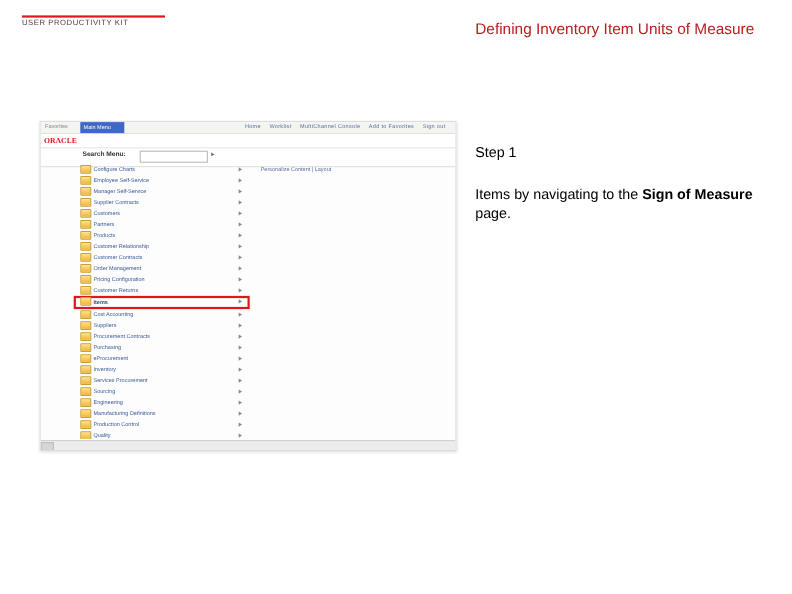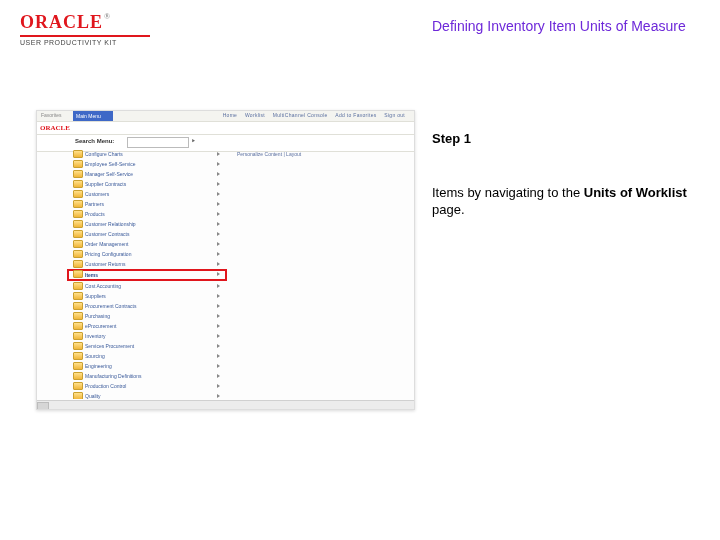--- a/index.html
+++ b/index.html
@@ -47,34 +47,33 @@
     letter-spacing: 0.5px;
     color: #444;
     margin-top: 2px;
   }
   
   .title {
     position: absolute;
     left: 432px;
     top: 18px;
     font-size: 14px;
-    color: #6d28d9;
+    color: #b91c1c;
   }
   
   .instr {
     position: absolute;
     left: 432px;
     top: 130px;
     width: 260px;
     font-size: 13px;
     line-height: 1.35;
   }
   .instr .step {
-    margin-bottom: 36px;
-    font-weight: bold;
+    margin-bottom: 20px;
   }
   .instr p {
     margin: 0 0 22px 0;
   }
   
   .shot {
     position: absolute;
     left: 36px;
     top: 110px;
     width: 377px;
@@ -262,33 +261,30 @@
     background: #d6d6d6;
     border: 1px solid #bcbcbc;
   }
 </style>
 </head>
 <body>
 
 <div class="page">
 
   <div class="logo-block">
-    <div class="oracle-logo">
-      <span>ORACLE</span><sup>®</sup>
-    </div>
     <div class="logo-rule"></div>
     <div class="logo-sub">USER PRODUCTIVITY KIT</div>
   </div>
 
   <div class="title">Defining Inventory Item Units of Measure</div>
 
   <div class="instr">
     <div class="step">Step 1</div>
     <p>
-      <span>Items by navigating to the </span><b>Units of Worklist</b><span> page.</span>
+      <span>Items by navigating to the </span><b>Sign of Measure</b><span> page.</span>
     </p>
   </div>
 
   <div class="shot">
     <div class="shot-topbar">
       <div class="favs">Favorites</div>
       <div class="shot-bluebar">
         <span>Main Menu</span>
       </div>
       <div class="shot-toplinks">

